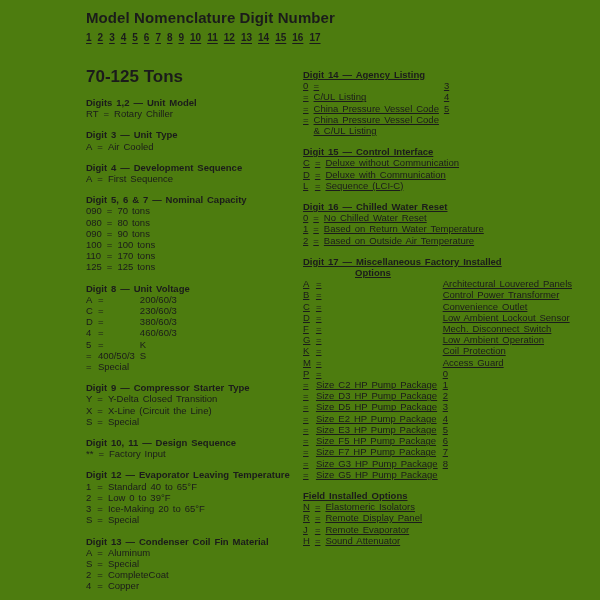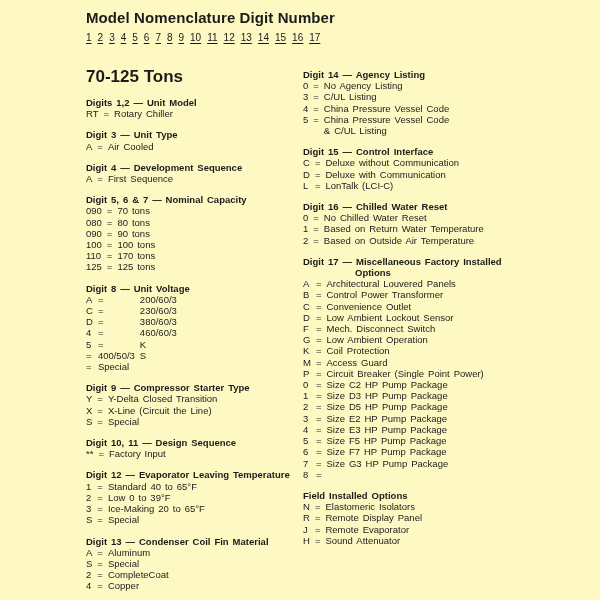--- a/index.html
+++ b/index.html
@@ -10,47 +10,47 @@
     height: 600px;
     overflow: hidden;
     font-family: "Liberation Sans", sans-serif;
     color: #1b1b1b;
   }
   .page {
     box-sizing: border-box;
     width: 600px;
     height: 600px;
     padding: 9px 18px 0 86px;
-    background: #fef9c3;
+    background: #4d7c0f;
   }
   .doc-title {
     font-size: 15px;
     font-weight: 700;
     line-height: 18px;
     margin: 0 0 4px 0;
     letter-spacing: 0.1px;
   }
   .digit-row {
     font-size: 10px;
-    font-weight: 400;
+    font-weight: 700;
     line-height: 13px;
     margin: 2px 0 25px 0;
   }
   .digit-row .digit {
     display: inline-block;
     text-decoration: underline;
     text-underline-offset: 2px;
     margin-right: 6px;
   }
   .columns {
     display: flex;
     align-items: flex-start;
   }
   .col-left  { width: 217px; flex: none; }
-  .col-right { width: 260px; flex: none; }
+  .col-right { width: 260px; flex: none; text-decoration: underline; }
   .tons-heading {
     font-size: 17px;
     font-weight: 700;
     line-height: 16px;
     margin: 0 0 12px 0;
   }
   .section { margin-bottom: 10px; }
   .sec-heading {
     font-size: 9.5px;
     font-weight: 700;
@@ -213,21 +213,20 @@
           </div>
         </div>
     </div>
     <div class="col-right">
       <div id="right-sections">
           <div class="section">
             <div class="sec-heading">Digit 14 — Agency Listing</div>
             <div class="items">
               <span class="k">0</span>
               <span class="eq">=</span>
-              <span class="v">No Agency Listing</span>
               <span class="k">3</span>
               <span class="eq">=</span>
               <span class="v">C/UL Listing</span>
               <span class="k">4</span>
               <span class="eq">=</span>
               <span class="v">China Pressure Vessel Code</span>
               <span class="k">5</span>
               <span class="eq">=</span>
               <span class="v">China Pressure Vessel Code
 &amp; C/UL Listing</span>
@@ -237,21 +236,21 @@
             <div class="sec-heading">Digit 15 — Control Interface</div>
             <div class="items">
               <span class="k">C</span>
               <span class="eq">=</span>
               <span class="v">Deluxe without Communication</span>
               <span class="k">D</span>
               <span class="eq">=</span>
               <span class="v">Deluxe with Communication</span>
               <span class="k">L</span>
               <span class="eq">=</span>
-              <span class="v">LonTalk (LCI-C)</span>
+              <span class="v">Sequence (LCI-C)</span>
             </div>
           </div>
           <div class="section">
             <div class="sec-heading">Digit 16 — Chilled Water Reset</div>
             <div class="items">
               <span class="k">0</span>
               <span class="eq">=</span>
               <span class="v">No Chilled Water Reset</span>
               <span class="k">1</span>
               <span class="eq">=</span>
@@ -284,21 +283,20 @@
               <span class="eq">=</span>
               <span class="v">Low Ambient Operation</span>
               <span class="k">K</span>
               <span class="eq">=</span>
               <span class="v">Coil Protection</span>
               <span class="k">M</span>
               <span class="eq">=</span>
               <span class="v">Access Guard</span>
               <span class="k">P</span>
               <span class="eq">=</span>
-              <span class="v">Circuit Breaker (Single Point Power)</span>
               <span class="k">0</span>
               <span class="eq">=</span>
               <span class="v">Size C2 HP Pump Package</span>
               <span class="k">1</span>
               <span class="eq">=</span>
               <span class="v">Size D3 HP Pump Package</span>
               <span class="k">2</span>
               <span class="eq">=</span>
               <span class="v">Size D5 HP Pump Package</span>
               <span class="k">3</span>
@@ -311,20 +309,21 @@
               <span class="eq">=</span>
               <span class="v">Size F5 HP Pump Package</span>
               <span class="k">6</span>
               <span class="eq">=</span>
               <span class="v">Size F7 HP Pump Package</span>
               <span class="k">7</span>
               <span class="eq">=</span>
               <span class="v">Size G3 HP Pump Package</span>
               <span class="k">8</span>
               <span class="eq">=</span>
+              <span class="v">Size G5 HP Pump Package</span>
             </div>
           </div>
           <div class="section">
             <div class="sec-heading">Field Installed Options</div>
             <div class="items">
               <span class="k">N</span>
               <span class="eq">=</span>
               <span class="v">Elastomeric Isolators</span>
               <span class="k">R</span>
               <span class="eq">=</span>

